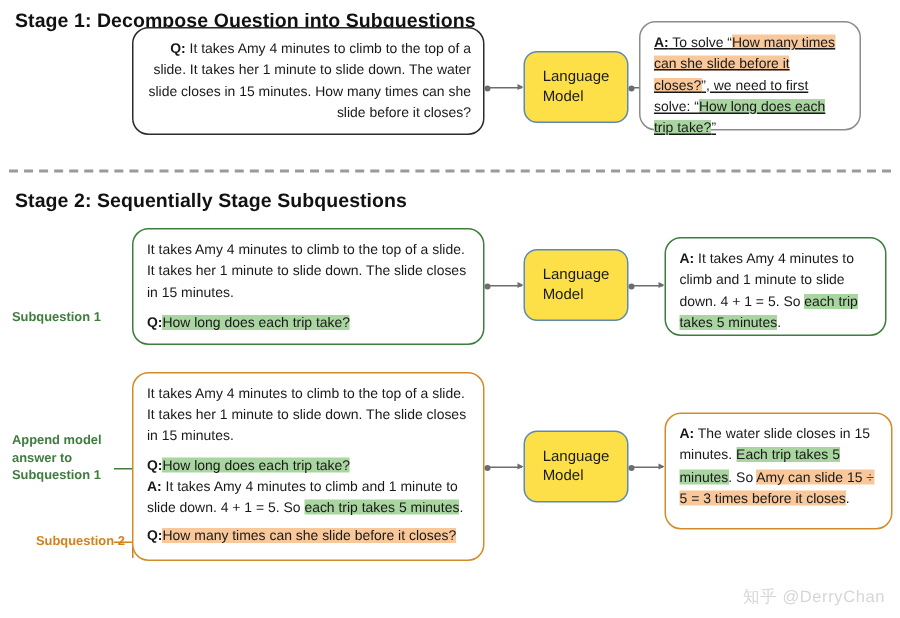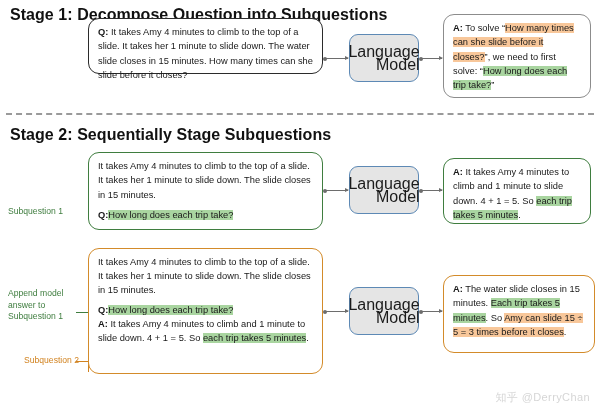--- a/index.html
+++ b/index.html
@@ -10,21 +10,21 @@
   body {
     width: 600px;
     height: 412px;
     position: relative;
     font-family: "Liberation Sans", sans-serif;
     color: #1a1a1a;
     overflow: hidden;
   }
   .stage-title {
     position: absolute;
-    font-size: 16px;
+    font-size: 13px;
     font-weight: bold;
     color: #111111;
     letter-spacing: 0.05px;
     white-space: nowrap;
   }
   #stage1-title { left: 10px; top: 6px; }
   #stage2-title { left: 10px; top: 126px; }
 
   .divider {
     position: absolute;
@@ -51,30 +51,30 @@
   .b-orange { border: 1.3px solid #d38b2a; }
 
   .qa-label { font-weight: bold; }
 
   .hl-green  { background: #a9d5a0; }
   .hl-orange { background: #f8c79a; }
 
   .lm-box {
     position: absolute;
     box-sizing: border-box;
-    background: #e5e5e5;
+    background: #fde047;
     border: 1.3px solid #5d89b5;
     border-radius: 9px;
-    font-size: 16px;
+    font-size: 10px;
     line-height: 13.5px;
     color: #1b1b1b;
     display: flex;
     align-items: center;
     justify-content: center;
-    text-align: right;
+    text-align: left;
   }
   .lm-box span { display: block; }
 
   .arrow {
     position: absolute;
     height: 0;
     border-top: 1.2px solid #6d6d6d;
   }
   .arrow::after {
     content: "";
@@ -92,21 +92,21 @@
     left: -1px;
     top: -2px;
     width: 4px; height: 4px;
     background: #6d6d6d;
     border-radius: 50%;
   }
 
   .side-label {
     position: absolute;
     font-size: 8.6px;
-    font-weight: normal;
+    font-weight: bold;
     line-height: 11.6px;
     white-space: pre-line;
   }
   .lbl-green  { color: #3f7d3f; }
   .lbl-orange { color: #d1821f; margin-left: 16px; }
 
   .connector {
     position: absolute;
     height: 0;
     border-top: 1.2px solid #3f7d3f;
@@ -127,36 +127,36 @@
     letter-spacing: 0.4px;
     white-space: nowrap;
     margin-top: 16px;
   }
 </style>
 </head>
 <body>
 
 <div class="stage-title" id="stage1-title">Stage 1: Decompose Question into Subquestions</div>
 
-<div class="bubble b-dark" id="s1-question" style="left:88px; top:18px; width:235px; height:56px;">
+<div class="bubble b-dark" id="s1-question" style="left:88px; top:18px; width:235px; height:72px;text-align:right;">
   <span class="qa-label">Q:</span><span> It takes Amy 4 minutes to climb to the top of a slide. It takes her 1 minute to slide down. The water slide closes in 15 minutes. How many times can she slide before it closes?</span>
 </div>
 
 <div class="arrow tail" style="left:324px; top:58px; width:24px;"></div>
 
 <div class="lm-box" id="s1-model" style="left:349px; top:34px; width:70px; height:48px;">
   <div>
     <span>Language</span>
     <span>Model</span>
   </div>
 </div>
 
 <div class="arrow tail" style="left:420px; top:58px; width:22px;"></div>
 
-<div class="bubble b-gray" id="s1-answer" style="left:443px; top:14px; width:148px; height:84px;">
+<div class="bubble b-gray" id="s1-answer" style="left:426px; top:14px; width:148px; height:73px;text-decoration:underline;">
   <span class="qa-label">A:</span><span> To solve “</span><span class="hl-orange">How many times can she slide before it closes?</span><span>”, we need to first solve: “</span><span class="hl-green">How long does each trip take?</span><span>”</span>
 </div>
 
 <div class="divider"></div>
 
 <div class="stage-title" id="stage2-title">Stage 2: Sequentially Stage Subquestions</div>
 
 <div class="side-label lbl-green" style="left:8px; top:206px;">Subquestion 1</div>
 <div class="connector" style="left:96px; top:212px; width:28px;"></div>
 
@@ -193,20 +193,23 @@
 <div class="vline" style="left:88px; top:262px; height:110px;"></div>
 
 <div class="bubble b-orange" id="s2r2-context" style="left:88px; top:248px; width:235px; height:126px; line-height:14.2px;">
   <div>It takes Amy 4 minutes to climb to the top of a slide. It takes her 1 minute to slide down. The slide closes in 15 minutes.</div>
   <div style="margin-top:5px;">
     <span class="qa-label">Q:</span><span class="hl-green">How long does each trip take?</span>
   </div>
   <div>
     <span class="qa-label">A:</span><span> It takes Amy 4 minutes to climb and 1 minute to slide down. 4 + 1 = 5. So </span><span class="hl-green">each trip takes 5 minutes</span><span>.</span>
   </div>
+  <div style="margin-top:5px;">
+    <span class="qa-label">Q:</span><span class="hl-orange">How many times can she slide before it closes?</span>
+  </div>
 </div>
 
 <div class="arrow tail" style="left:324px; top:311px; width:24px;"></div>
 
 <div class="lm-box" id="s2r2-model" style="left:349px; top:287px; width:70px; height:48px;">
   <div>
     <span>Language</span>
     <span>Model</span>
   </div>
 </div>

